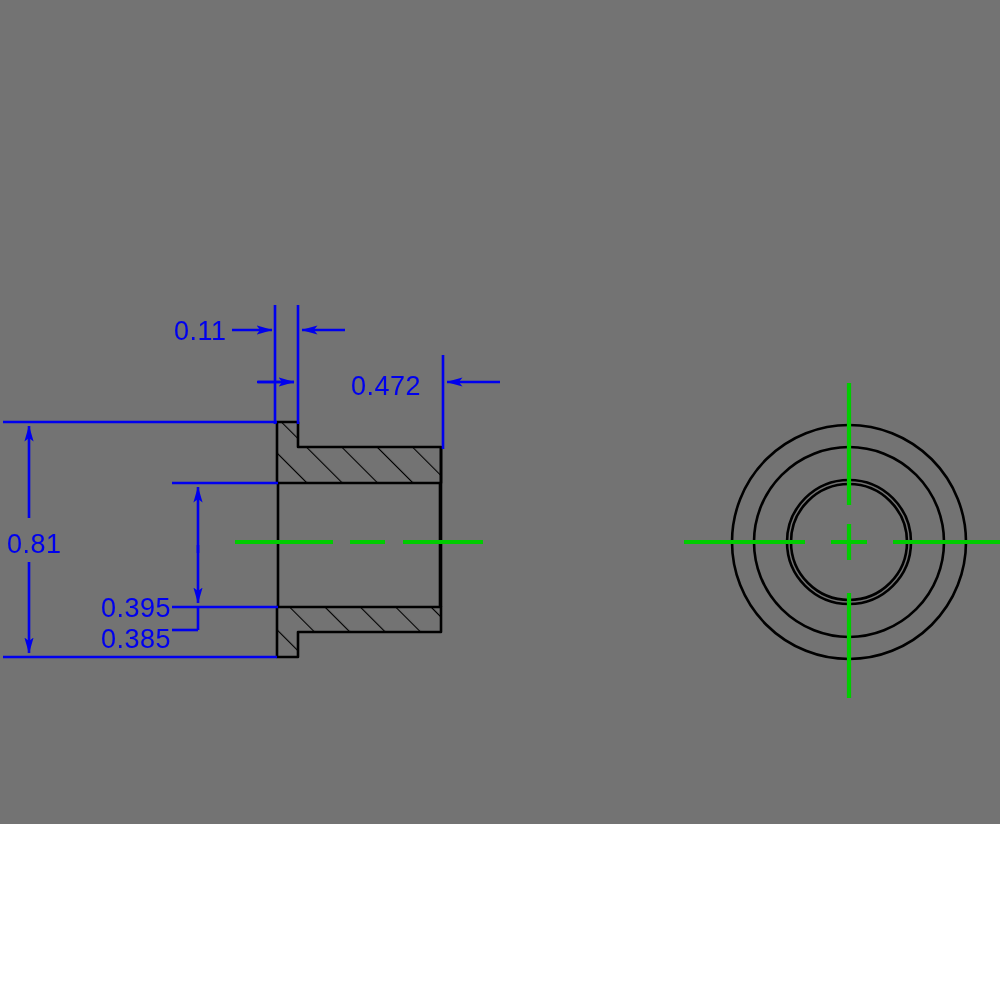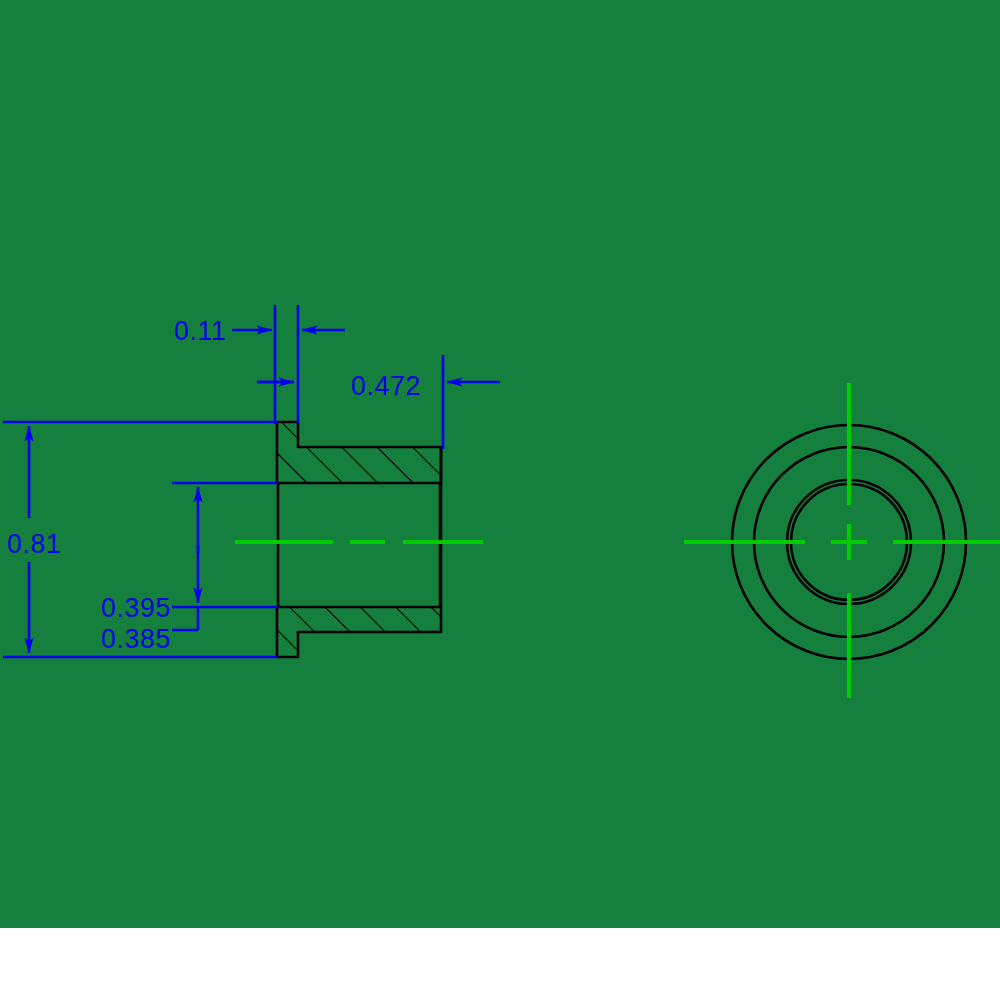--- a/index.html
+++ b/index.html
@@ -7,22 +7,22 @@
     margin: 0;
     padding: 0;
     background: #ffffff;
   }
   body {
     font-family: "Liberation Sans", sans-serif;
   }
   #drawing-root {
     position: relative;
     width: 1000px;
-    height: 928px;
-    background: #15803d;
+    height: 824px;
+    background: #737373;
     overflow: hidden;
   }
   #drawing-svg {
     display: block;
     width: 1000px;
     height: 1000px;
   }
   text.dim-text {
     font-family: "Liberation Sans", sans-serif;
     font-size: 27px;

